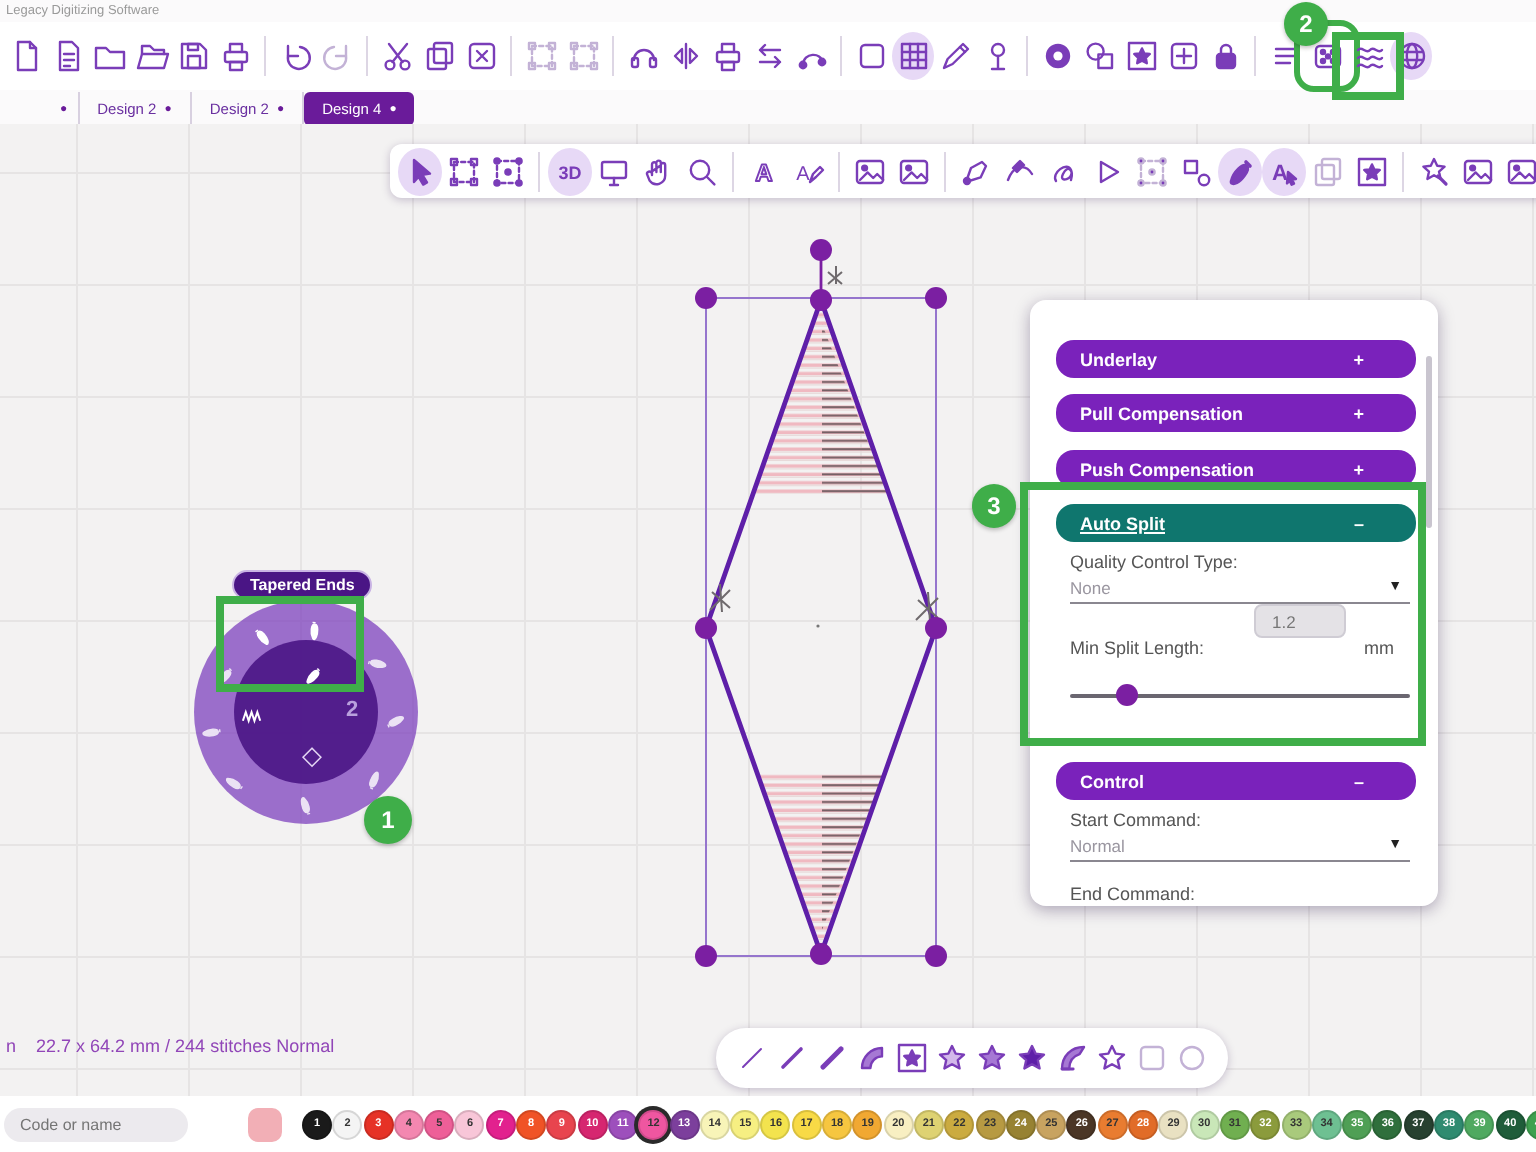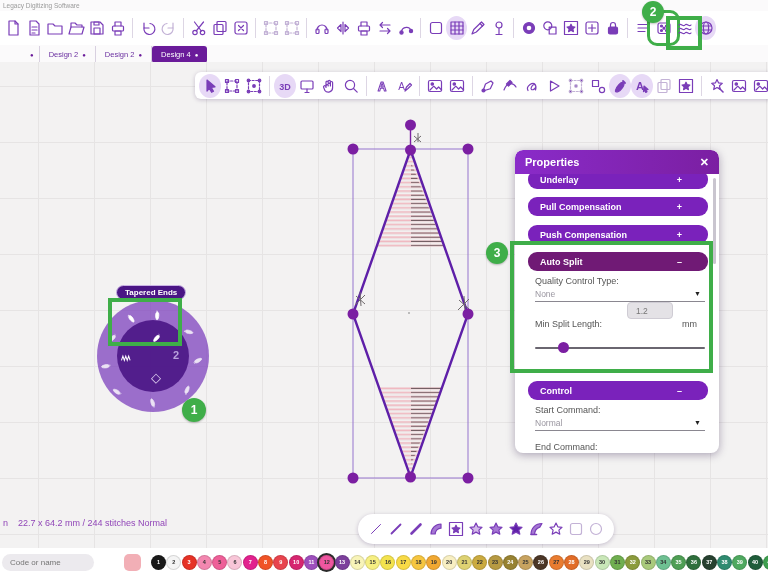--- a/index.html
+++ b/index.html
@@ -46,21 +46,21 @@
   
   .panel { position:absolute; left:515px; top:150px; width:204px; height:303px; background:#fff; border-radius:8px;
     box-shadow:0 2px 8px rgba(40,20,70,.35); z-index:10; overflow:hidden; }
   .panel-header { position:absolute; left:0; top:0; width:100%; height:24px; background:linear-gradient(90deg,#8a2bc9,#7b1fa2);
     border-radius:8px 8px 0 0; display:flex; align-items:center; justify-content:space-between; padding:0 10px; z-index:3; }
   .panel-header .ph-title { color:#fff; font-size:11px; font-weight:bold; }
   .panel-header .ph-close { color:#fff; font-size:11px; font-weight:bold; }
   .pill { position:absolute; left:13px; width:180px; height:19px; background:#7a22bb; border-radius:9px; color:#fff;
     font-size:9px; font-weight:bold; display:flex; align-items:center; padding:0 12px; z-index:2; }
   .pill .pstate { position:absolute; right:26px; font-weight:bold; }
-  .pill.lit { background:#701a75; }
+  .pill.lit { background:#0f766e;text-decoration:underline; }
   .plabel { position:absolute; left:20px; font-size:9px; color:#555; }
   .pvalue { position:absolute; left:20px; font-size:8.5px; color:#9a96a0; }
   .pline { position:absolute; left:20px; width:170px; border-bottom:1px solid #8a8790; }
   .pcaret { position:absolute; font-size:7px; color:#222; }
   .pinput { position:absolute; width:46px; height:17px; background:#e4e2e6; border:1px solid #cfccd4; border-radius:4px;
     font-size:8.5px; color:#777; display:flex; align-items:center; padding-left:8px; }
   .punit { position:absolute; font-size:9px; color:#555; }
   .slider-track { position:absolute; left:20px; width:170px; height:2px; background:#6a6670; border-radius:1px; }
   .slider-thumb { position:absolute; width:11px; height:11px; border-radius:50%; background:#7b1fa2; }
   .pscroll { position:absolute; right:3px; top:28px; width:3px; height:86px; background:#c9c5cf; border-radius:2px; }
@@ -612,24 +612,20 @@
       <svg viewBox="0 0 18 18" fill="none" stroke="#fff" stroke-width="1.4">
         <path d="M2 13l2-6 2 6 2-6 2 6 2-6 2 6"></path>
       </svg>
     </span>
   <span class="ric" style="left:52px;top:70px;color:#e6d8f5;font-size:13px">◇</span>
   <span class="ric" style="left:72px;top:48px;color:#b9a1dd;font-size:11px;font-weight:bold">2</span>
 </div>
 <div class="tooltip">Tapered Ends</div>
 
 <div class="panel">
-  <div class="panel-header">
-    <span class="ph-title">Properties</span>
-    <span class="ph-close">✕</span>
-  </div>
   <div class="pill" style="top:20px">
     <span>Underlay</span>
     <span class="pstate">+</span>
   </div>
   <div class="pill" style="top:47px">
     <span>Pull Compensation</span>
     <span class="pstate">+</span>
   </div>
   <div class="pill" style="top:75px">
     <span>Push Compensation</span>

